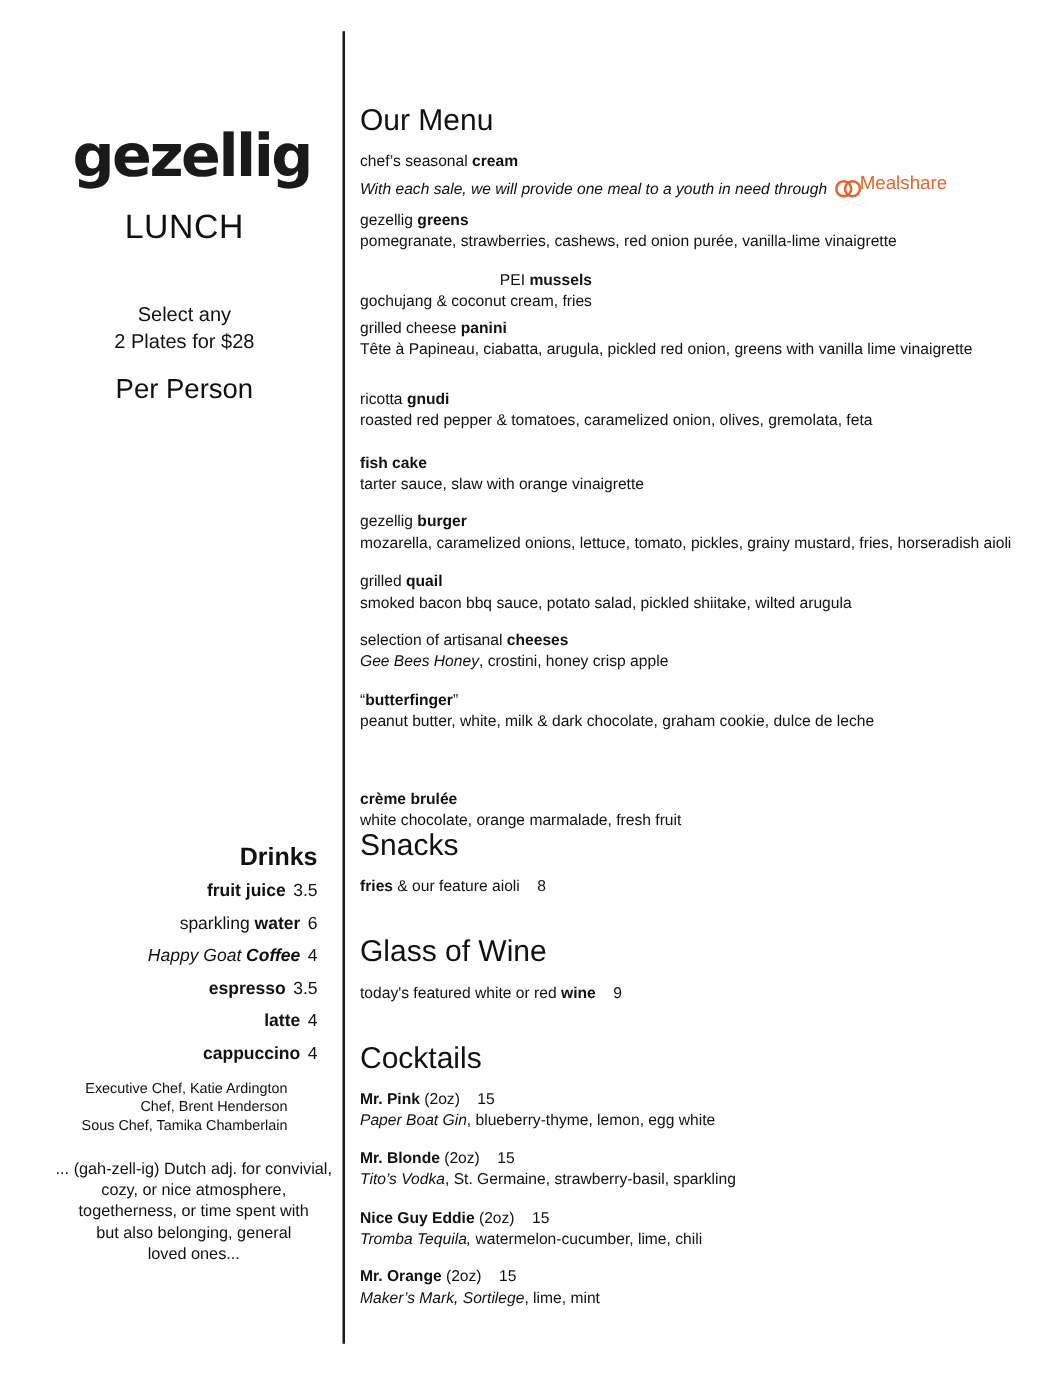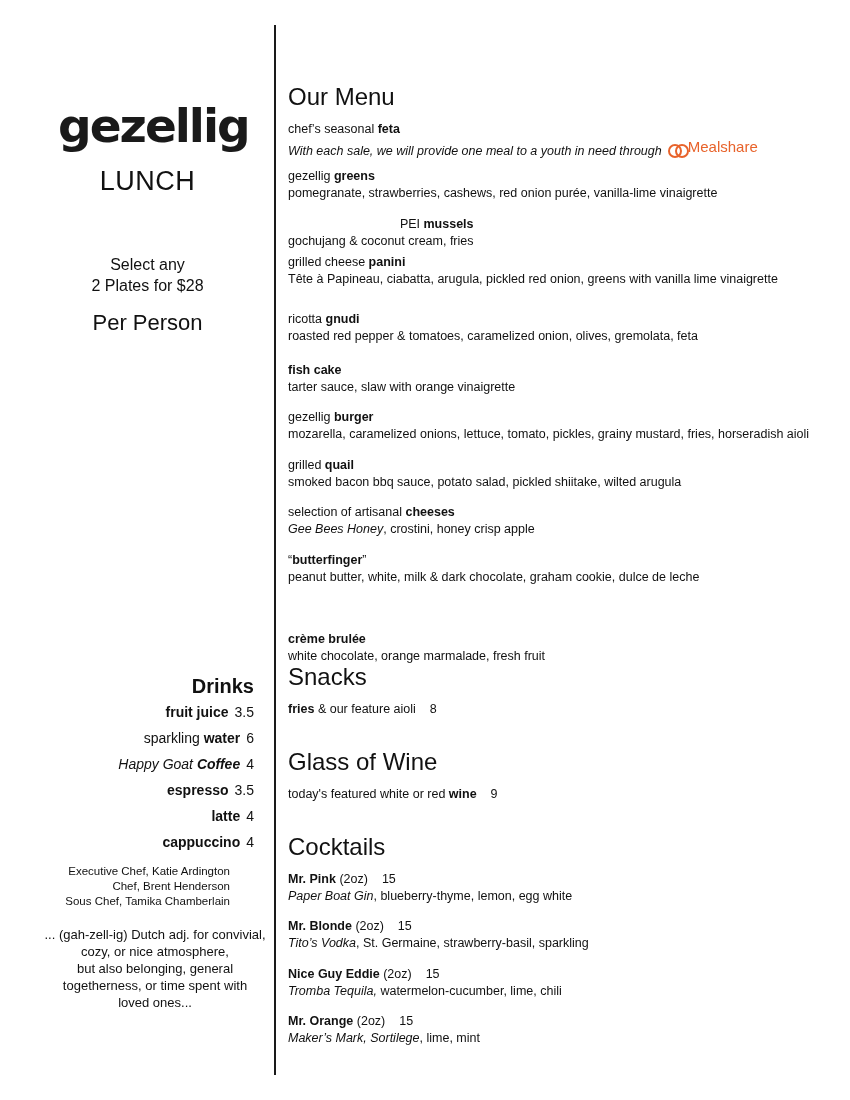--- a/index.html
+++ b/index.html
@@ -15,21 +15,21 @@
     .left { position: absolute; left: 0; top: 0; width: 275px; height: 1100px; }
     .logo {
       position: absolute; left: 58px; top: 102px; width: 190px;
       font-family: "DejaVu Sans", sans-serif; font-size: 47px; font-weight: bold;
       letter-spacing: -2px; color: #1a1a1a; line-height: 1; text-align: center;
     }
     .lunch {
       position: absolute; left: 40px; top: 166px; width: 215px; text-align: center;
       font-size: 27px; color: #111; letter-spacing: 0.5px;
     }
-    .promo { position: absolute; left: 40px; top: 254px; width: 215px; text-align: center; }
+    .promo { position: absolute; left: 40px; top: 242px; width: 215px; text-align: center; }
     .promo .l1, .promo .l2 { font-size: 16px; line-height: 21px; }
     .promo .l3 { font-size: 22px; line-height: 30px; margin-top: 12px; }
 
     .drinks { position: absolute; left: 40px; top: 674px; width: 214px; text-align: right; }
     .drinks h2 { font-size: 20px; font-weight: bold; line-height: 24px; margin-bottom: 1px; }
     .drink { font-size: 14px; line-height: 26px; white-space: nowrap; }
     .drink .price { margin-left: 6px; font-weight: normal; }
     .b { font-weight: bold; }
     .i { font-style: italic; }
 
@@ -92,34 +92,34 @@
 
     <div class="chefs">
       <div>Executive Chef, Katie Ardington</div>
       <div>Chef, Brent Henderson</div>
       <div>Sous Chef, Tamika Chamberlain</div>
     </div>
 
     <div class="definition">
       <div>... (gah-zell-ig) Dutch adj. for convivial,</div>
       <div>cozy, or nice atmosphere,</div>
+      <div>togetherness, or time spent with</div>
       <div>but also belonging, general</div>
-      <div>togetherness, or time spent with</div>
       <div>loved ones...</div>
     </div>
   </div>
 
   <div class="divider"></div>
 
   <div class="right">
 
     <div class="section-title" style="top:83px;">Our Menu</div>
 
     <div class="item" style="top:121px;">
-      <span class="line"><span>chef’s seasonal </span><span class="b">feta</span></span>
+      <span class="line"><span>chef’s seasonal </span><span class="b">cream</span></span>
       <span class="line"><span class="i">With each sale, we will provide one meal to a youth in need through</span><span class="mealshare">
             <span class="ms-logo"></span>
             <span>Mealshare</span>
           </span></span>
     </div>
 
     <div class="item" style="top:168px;">
       <span class="line"><span>gezellig </span><span class="b">greens</span></span>
       <span class="line">pomegranate, strawberries, cashews, red onion purée, vanilla-lime vinaigrette</span>
     </div>

